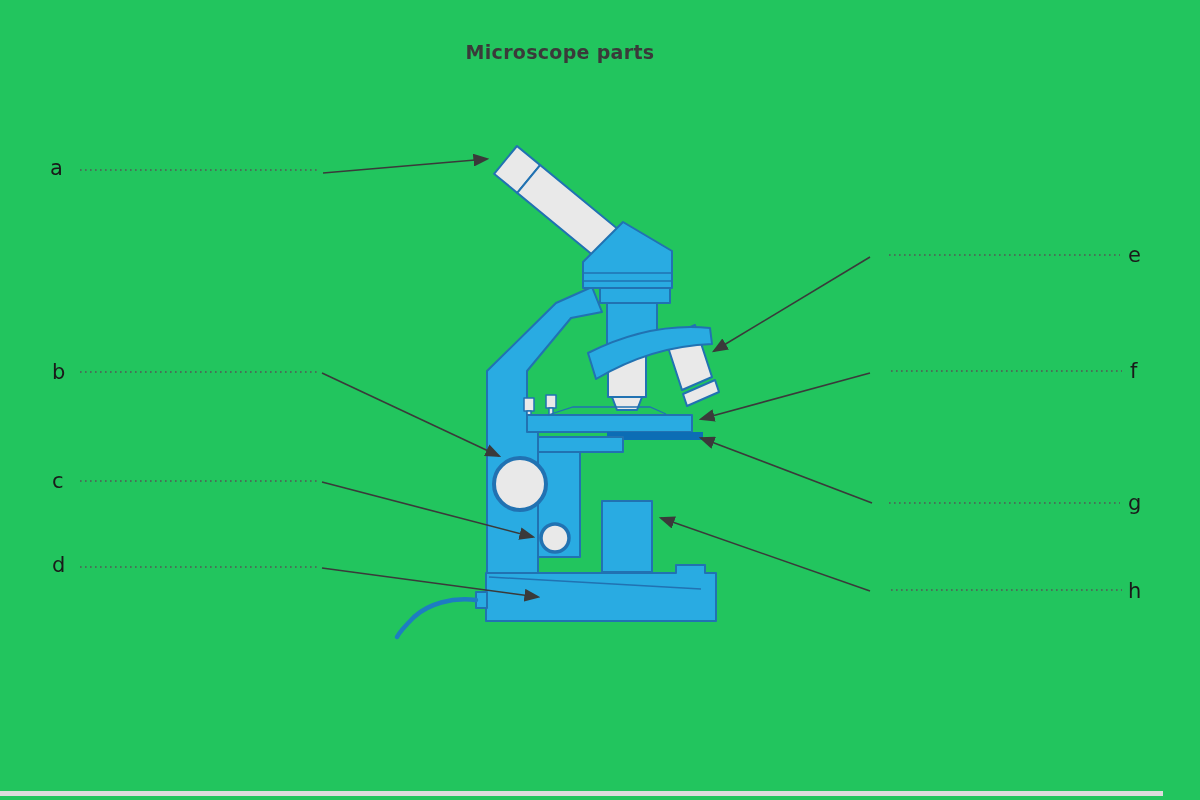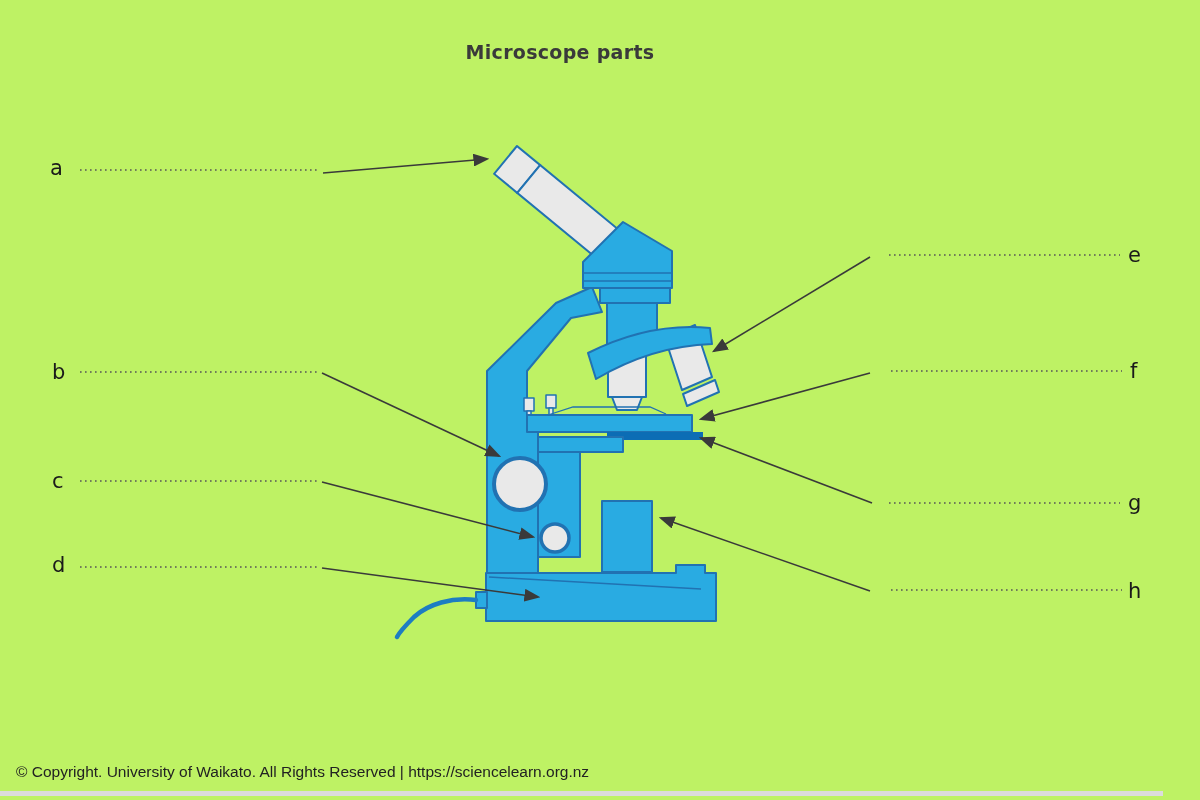--- a/index.html
+++ b/index.html
@@ -1,16 +1,16 @@
 <!DOCTYPE html>
 <html style="--microscope-fill: #29ABE2; --microscope-stroke: #2172B2; --part-gray-fill: #E9E9E9; --stage-underside-fill: #0C6DB5; --cord-stroke: #1D7DC2; --annotation-line: #3A3A3A; --dotted-line: #555555; --text-color: #1A1A1A; --title-color: #3A3A3A; --footer-divider: #DCDCDC;"><head>
 <meta charset="utf-8">
 <style>
   html,body{margin:0;padding:0;background:#ffffff;}
-  #page{position:relative;width:1200px;height:800px;background:#bef264;overflow:hidden;
+  #page{position:relative;width:1200px;height:800px;background:#22c55e;overflow:hidden;
         font-family:"DejaVu Sans",sans-serif;}
   .title{position:absolute;top:41px;left:0;width:1120px;text-align:center;
          font-size:19px;font-weight:bold;letter-spacing:.3px;color:var(--title-color,#3a3a3a);}
   .lbl{position:absolute;font-size:21px;line-height:26px;color:var(--text-color,#1a1a1a);}
   .copyright{position:absolute;left:16px;top:763px;font-family:"Liberation Sans",sans-serif;
              font-size:15.5px;color:#222;}
   .divider{position:absolute;left:0;top:791px;width:1163px;height:5px;
            background:var(--footer-divider,#dcdcdc);}
   svg{position:absolute;left:0;top:0;}
   .blue-part{fill:var(--microscope-fill,#29abe2);stroke:var(--microscope-stroke,#2172b2);
@@ -115,15 +115,14 @@
 
   <div class="lbl" style="left:50px;top:155px">a</div>
   <div class="lbl" style="left:52px;top:359px">b</div>
   <div class="lbl" style="left:52px;top:468px">c</div>
   <div class="lbl" style="left:52px;top:552px">d</div>
   <div class="lbl" style="left:1128px;top:242px">e</div>
   <div class="lbl" style="left:1130px;top:358px">f</div>
   <div class="lbl" style="left:1128px;top:490px">g</div>
   <div class="lbl" style="left:1128px;top:578px">h</div>
 
-  <div class="copyright">© Copyright. University of Waikato. All Rights Reserved | https://sciencelearn.org.nz</div>
   <div class="divider"></div>
 </div>
 
 </body></html>

